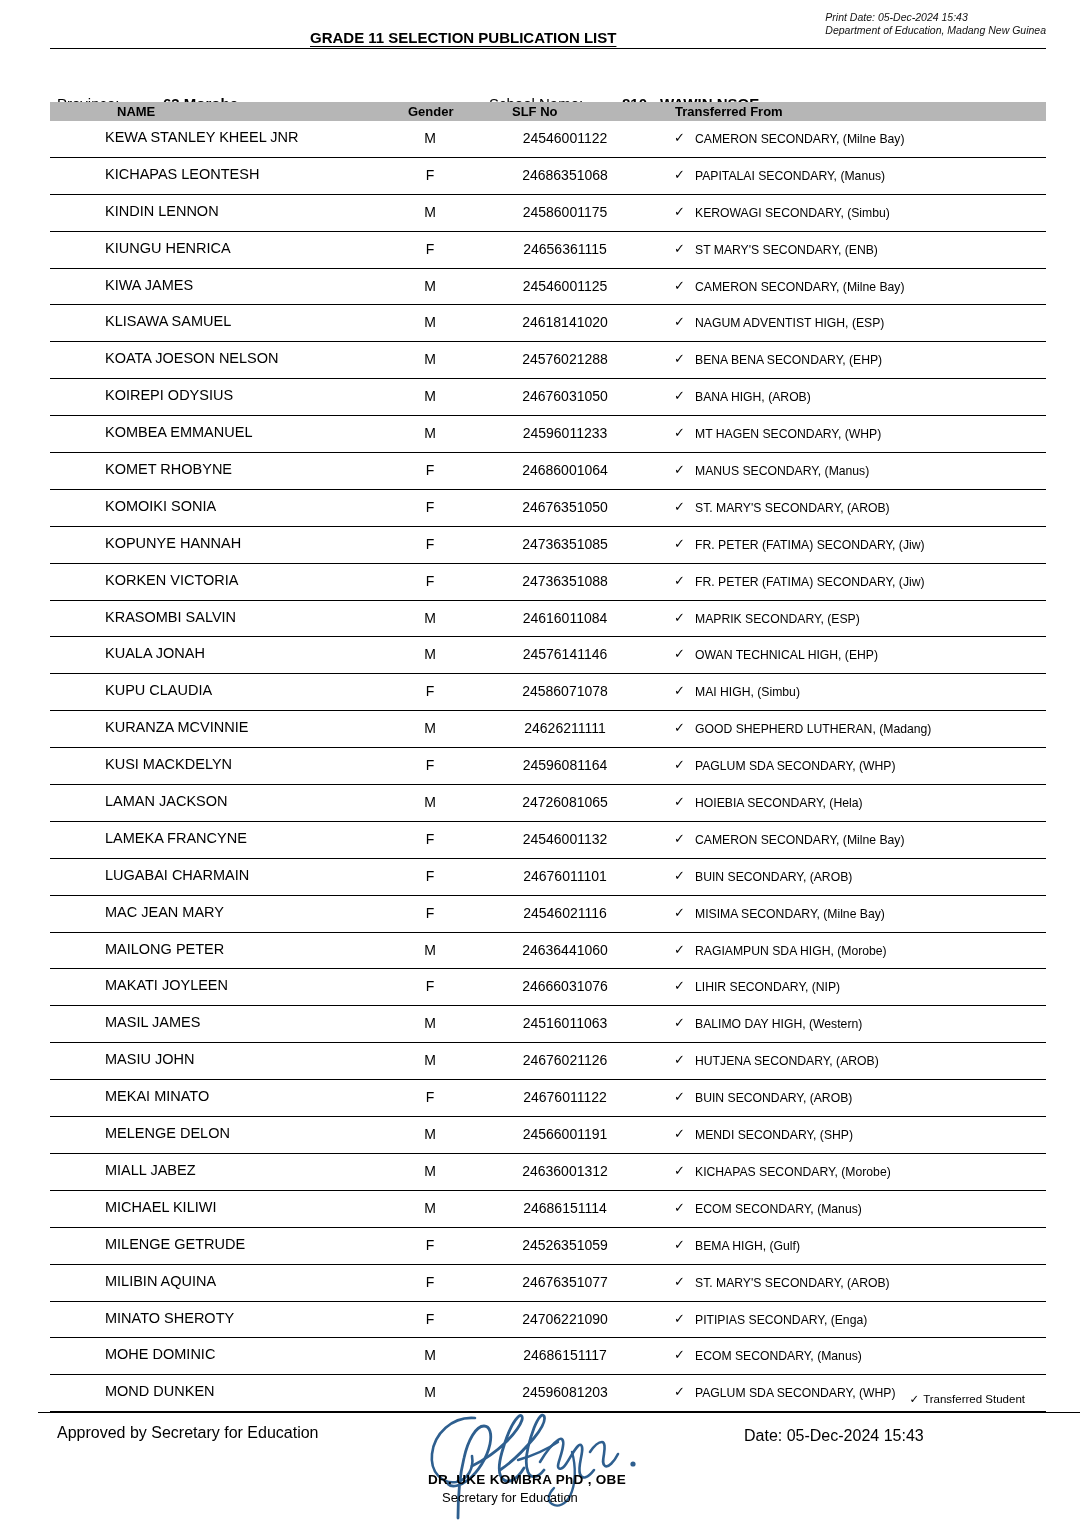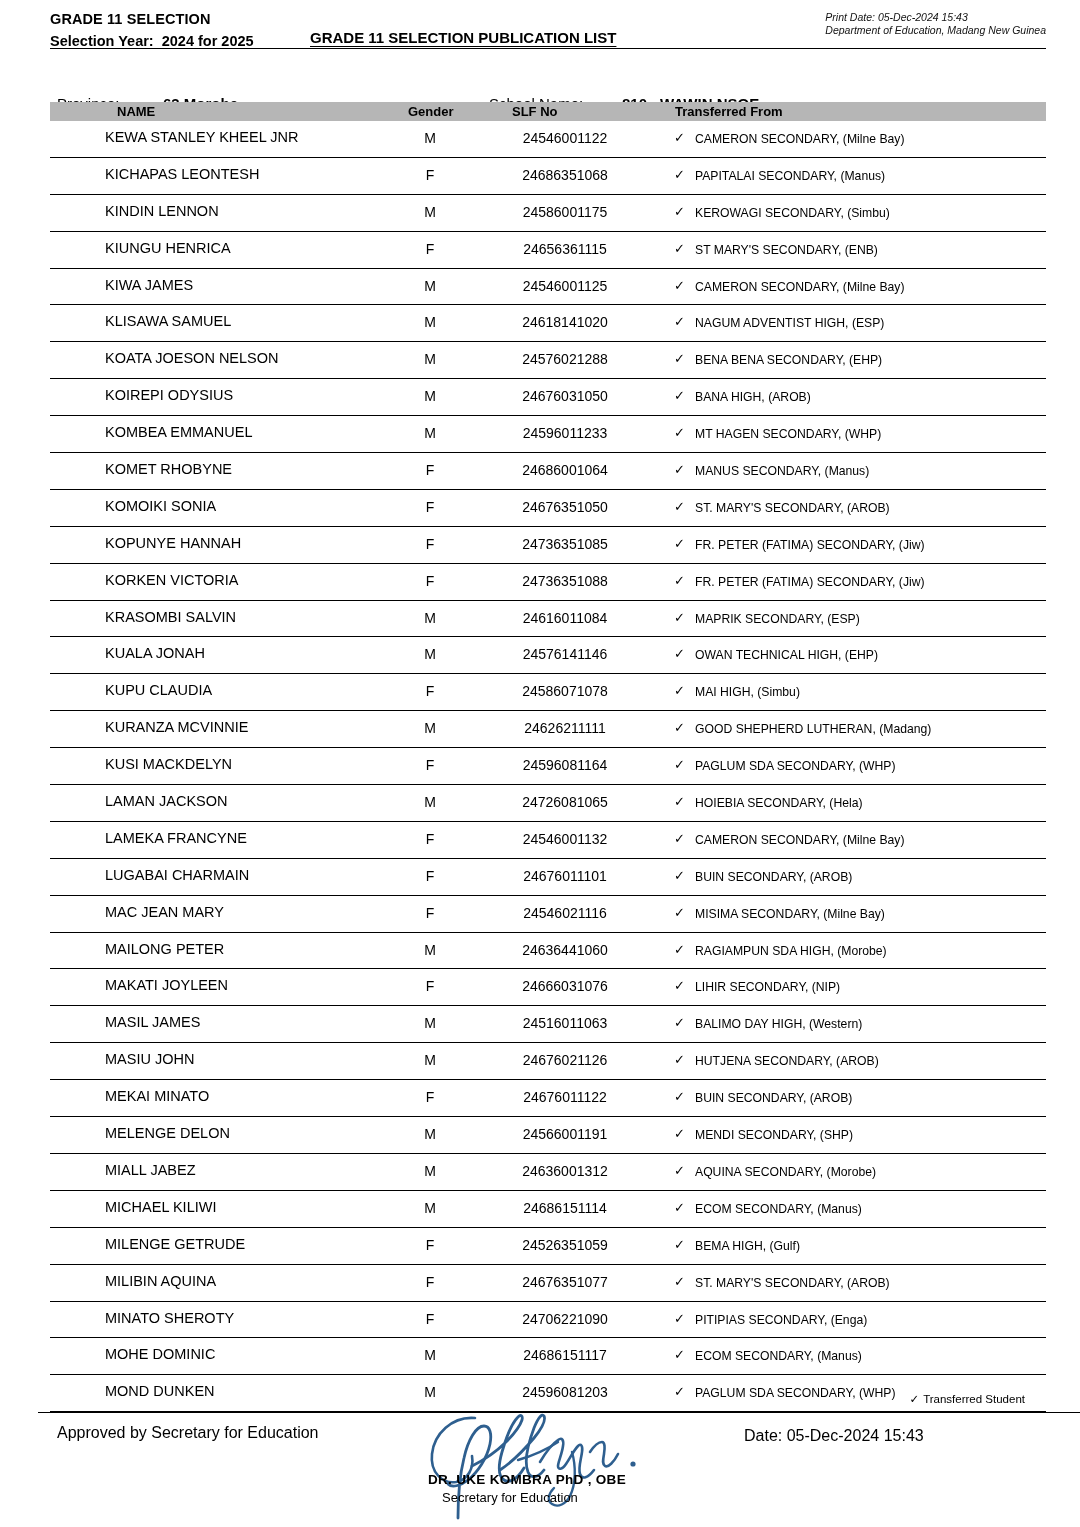--- a/index.html
+++ b/index.html
@@ -247,27 +247,20 @@
     left: 744px;
     top: 1427px;
     font-size: 16px;
     white-space: nowrap;
   }
 </style>
 </head>
 <body>
 
 <div class="doc-header">
-  <div class="hdr-left">
-    <div class="hdr-title-1">GRADE 11 SELECTION</div>
-    <div class="hdr-line-2">
-      <span class="hdr-sel-label">Selection Year:</span>
-      <span class="hdr-sel-value">2024 for 2025</span>
-    </div>
-  </div>
   <div class="hdr-pub-title">GRADE 11 SELECTION PUBLICATION LIST</div>
   <div class="hdr-right">
     <div>Print Date: 05-Dec-2024 15:43</div>
     <div>Department of Education, Madang New Guinea</div>
   </div>
 </div>
 <div class="rule-top"></div>
 
 <div class="info-row">
   <div class="info-province-label">Province:</div>
@@ -479,21 +472,21 @@
         <div class="cell c-gender">M</div>
         <div class="cell c-slf">24566001191</div>
         <div class="cell c-check">✓</div>
         <div class="cell c-from">MENDI SECONDARY, (SHP)</div>
       </div>
       <div class="row">
         <div class="cell c-name">MIALL JABEZ</div>
         <div class="cell c-gender">M</div>
         <div class="cell c-slf">24636001312</div>
         <div class="cell c-check">✓</div>
-        <div class="cell c-from">AQUINA SECONDARY, (Morobe)</div>
+        <div class="cell c-from">KICHAPAS SECONDARY, (Morobe)</div>
       </div>
       <div class="row">
         <div class="cell c-name">MICHAEL KILIWI</div>
         <div class="cell c-gender">M</div>
         <div class="cell c-slf">24686151114</div>
         <div class="cell c-check">✓</div>
         <div class="cell c-from">ECOM SECONDARY, (Manus)</div>
       </div>
       <div class="row">
         <div class="cell c-name">MILENGE GETRUDE</div>

